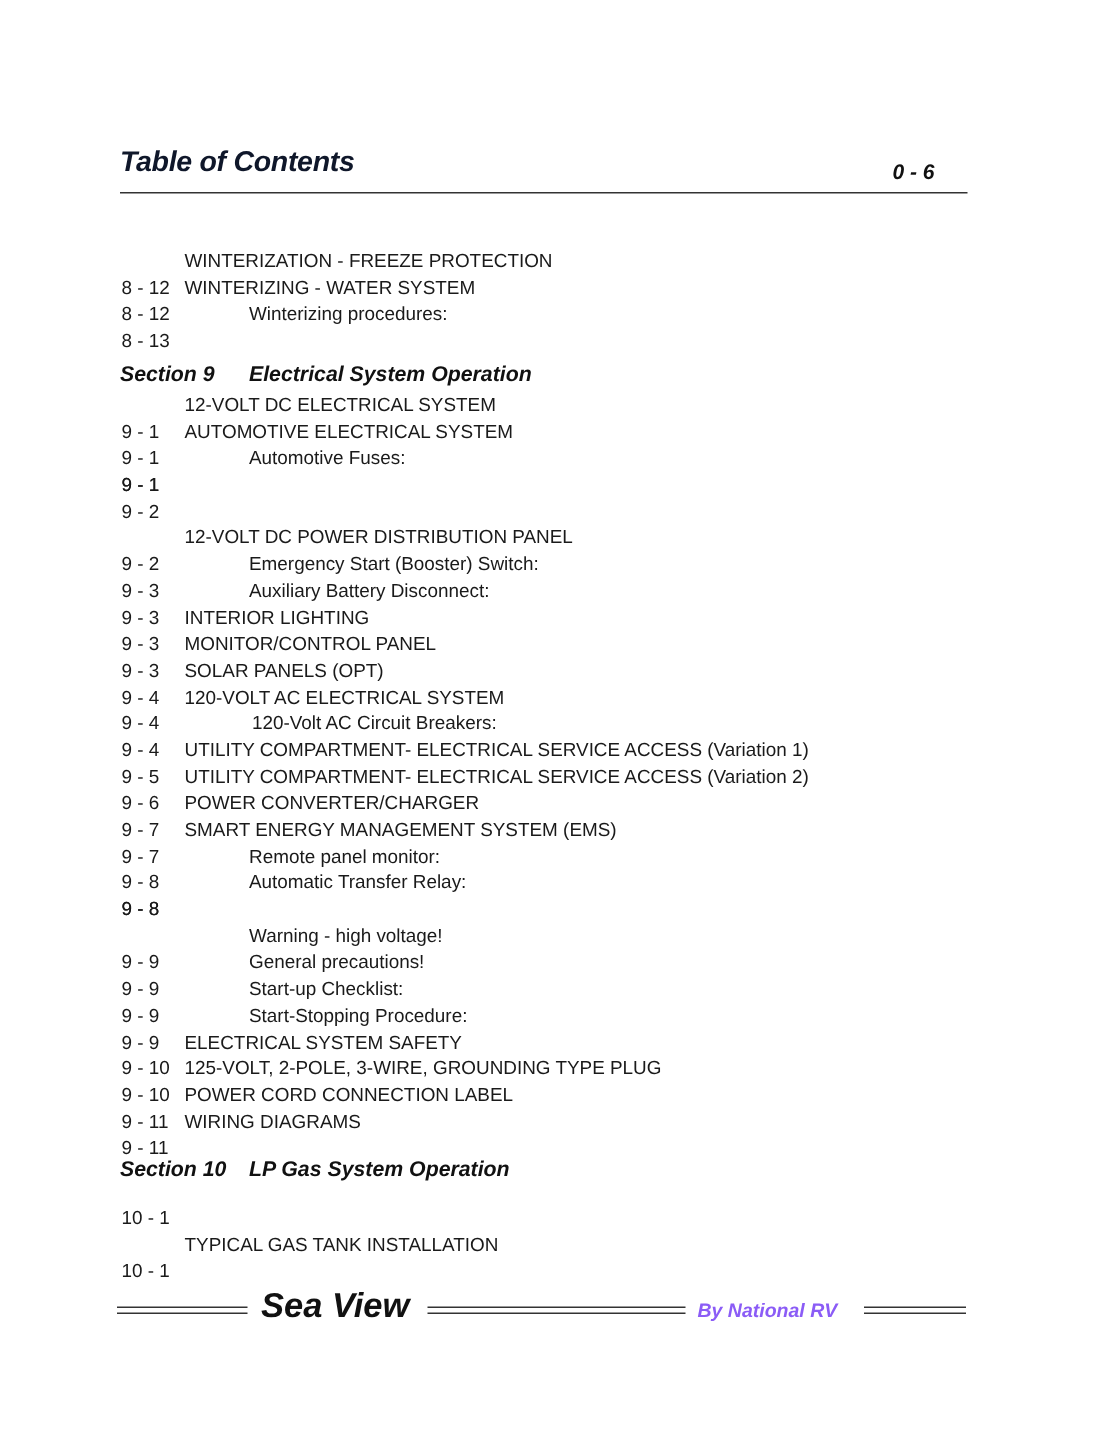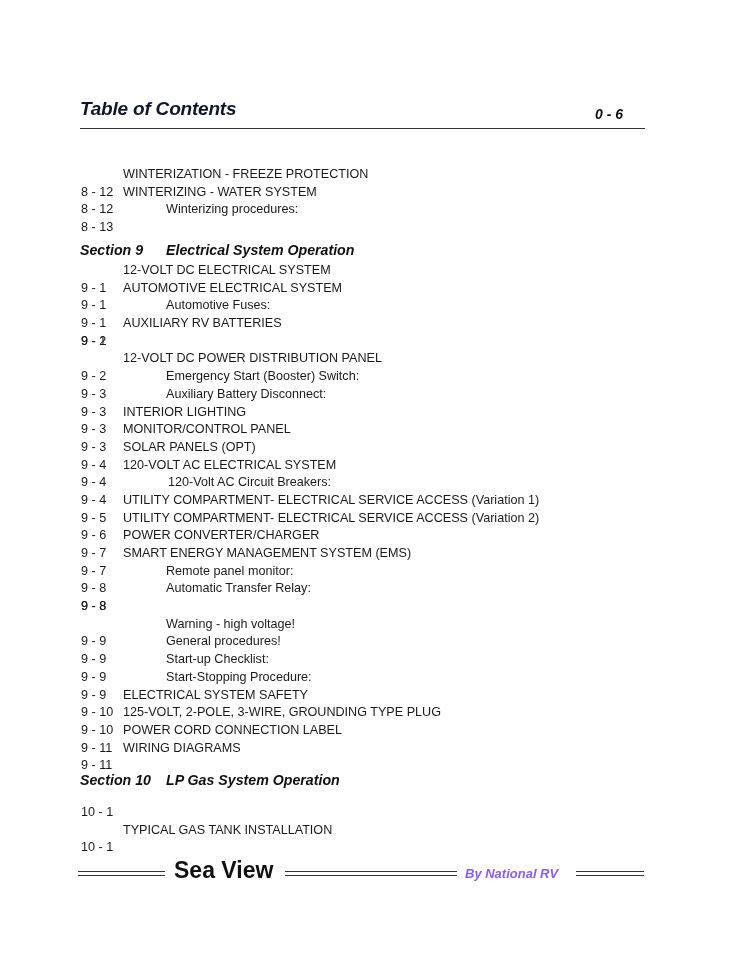--- a/index.html
+++ b/index.html
@@ -108,20 +108,21 @@
       height: 3px;
       border-top: 1.3px solid #333;
       border-bottom: 1.3px solid #333;
     }
     .footer-brand {
       position: absolute;
       left: 96px;
       top: 2px;
       font-size: 23px;
       font-weight: bold;
+      font-style: italic;
       color: #111;
     }
     .footer-maker {
       position: absolute;
       left: 387px;
       top: 11px;
       font-size: 13px;
       font-weight: bold;
       font-style: italic;
       color: #8b5cf6;
@@ -167,21 +168,20 @@
       <span class="label">AUTOMOTIVE ELECTRICAL SYSTEM</span>
       <span class="leader"></span>
       <span class="page">9 - 1</span>
     </div>
   <div class="toc-entry sub">
       <span class="label">Automotive Fuses:</span>
       <span class="leader"></span>
       <span class="page">9 - 1</span>
     </div>
   <div class="toc-entry">
-      <span class="label">AUXILIARY RV BATTERIES</span>
       <span class="leader"></span>
       <span class="page">9 - 1</span>
     </div>
   <div class="toc-entry">
       <span class="leader"></span>
       <span class="page">9 - 2</span>
     </div>
   <div class="toc-entry">
       <span class="label">12-VOLT DC POWER DISTRIBUTION PANEL</span>
       <span class="leader"></span>
@@ -255,21 +255,21 @@
   <div class="toc-entry">
       <span class="leader"></span>
       <span class="page">9 - 8</span>
     </div>
   <div class="toc-entry sub">
       <span class="label">Warning - high voltage!</span>
       <span class="leader"></span>
       <span class="page">9 - 9</span>
     </div>
   <div class="toc-entry sub">
-      <span class="label">General procedures!</span>
+      <span class="label">General precautions!</span>
       <span class="leader"></span>
       <span class="page">9 - 9</span>
     </div>
   <div class="toc-entry sub">
       <span class="label">Start-up Checklist:</span>
       <span class="leader"></span>
       <span class="page">9 - 9</span>
     </div>
   <div class="toc-entry sub">
       <span class="label">Start-Stopping Procedure:</span>

